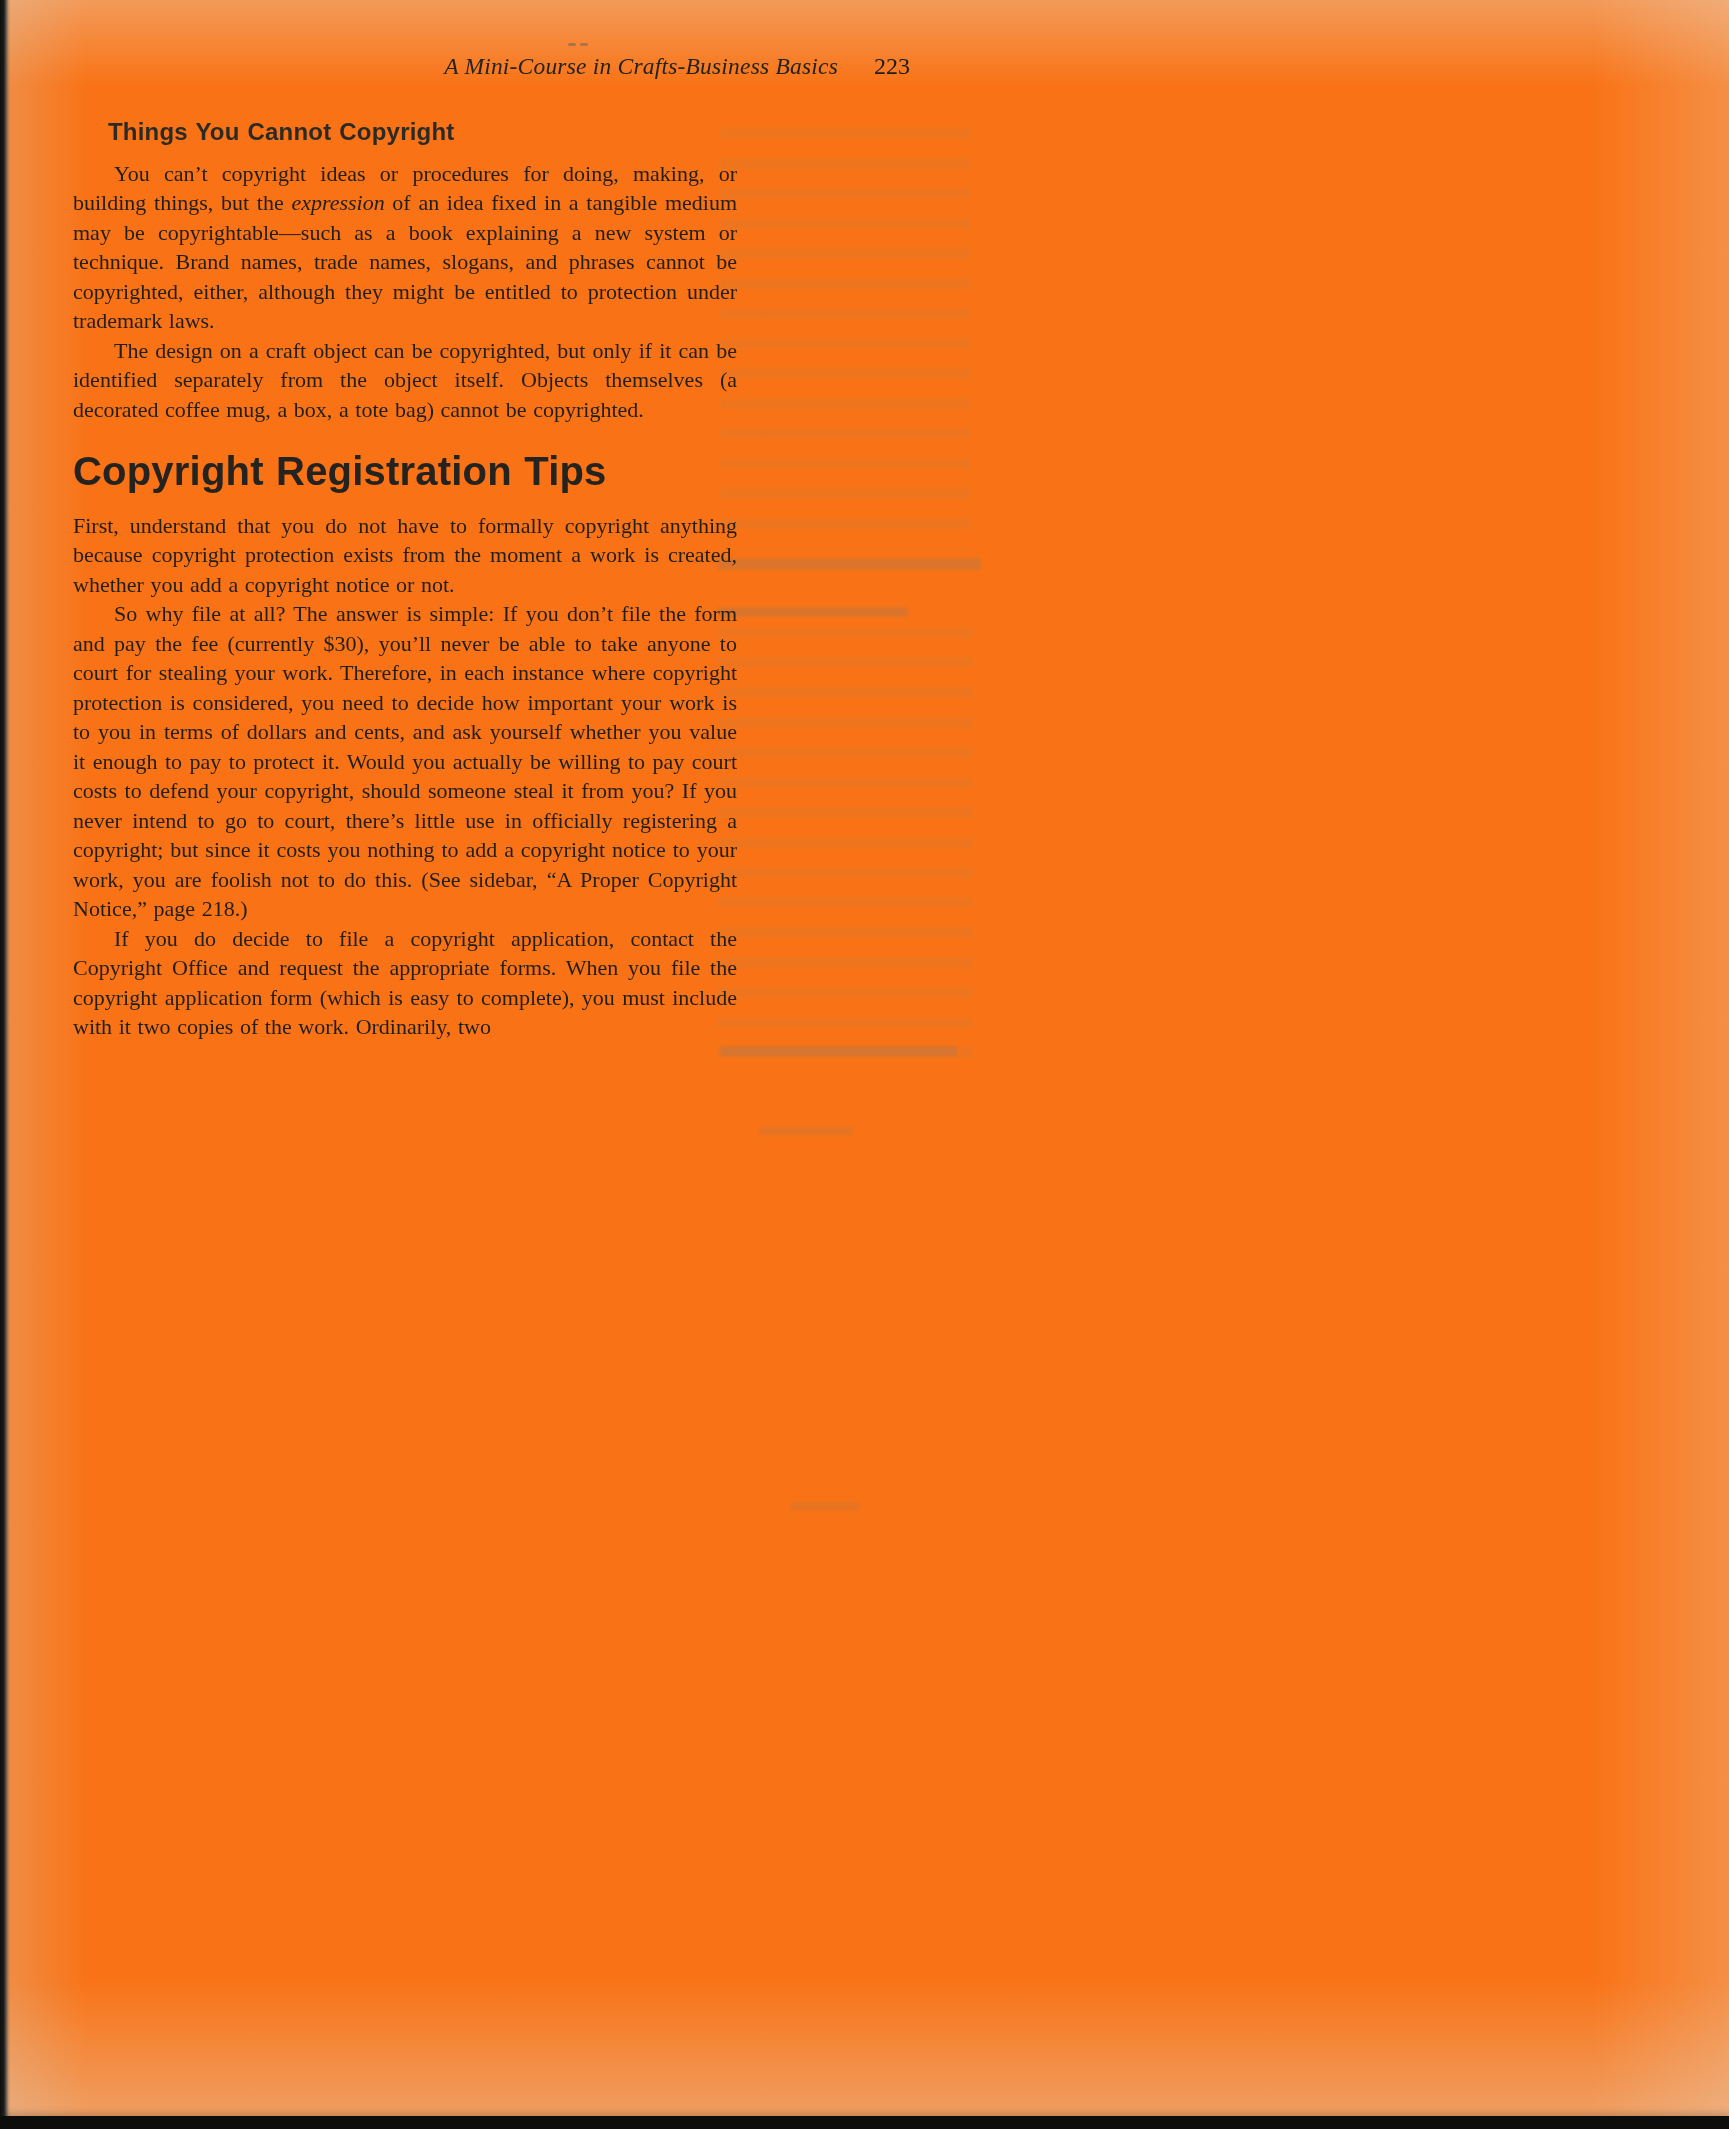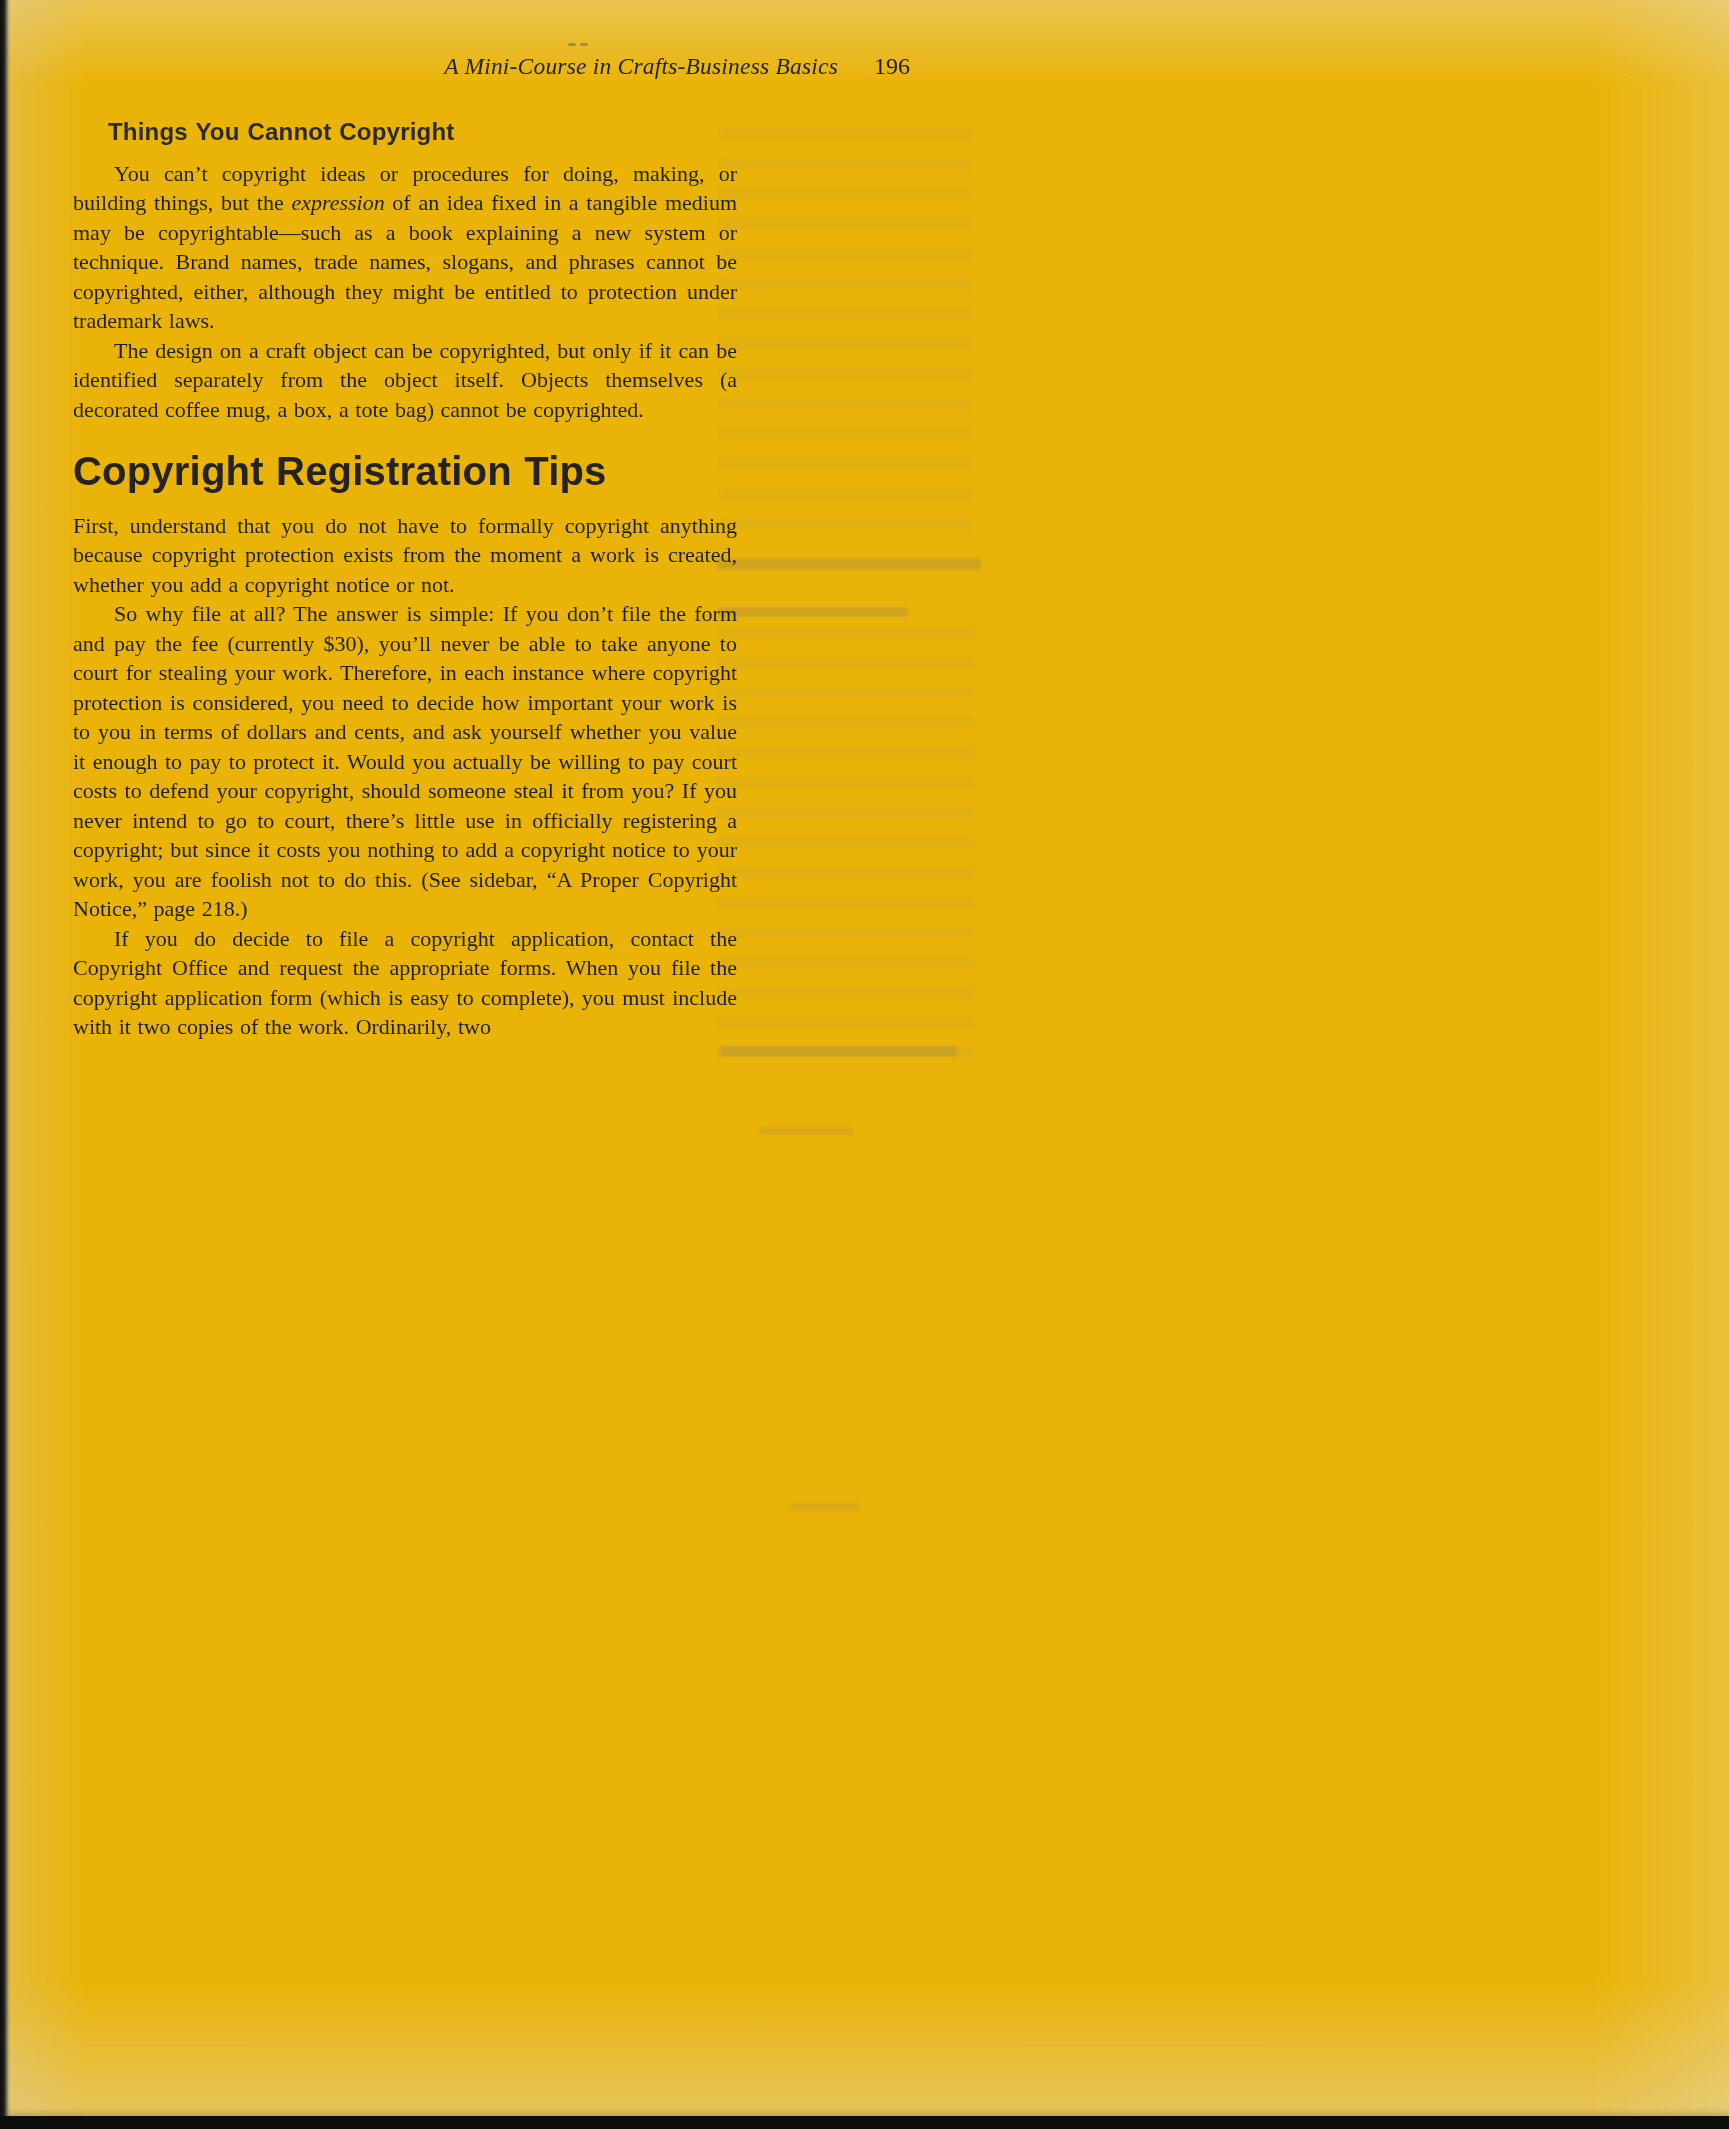--- a/index.html
+++ b/index.html
@@ -2,21 +2,21 @@
 <html style="font-size:12px"><head>
 <meta charset="utf-8">
 <style>
   * { margin:0; padding:0; box-sizing:border-box; }
   html, body { background:#e8e6e0; }
 
   .page {
     position:relative;
     width:1730px;
     height:2129px;
-    background:#eab308;
+    background:#f97316;
     overflow:hidden;
     font-family:"Liberation Serif", serif;
     color:#201f1c;
   }
 
   
   .paper-tone {
     position:absolute; inset:0; pointer-events:none;
     background:
       linear-gradient(90deg, rgba(215,207,190,0.30) 0%, rgba(246,244,238,0) 5%),
@@ -96,21 +96,21 @@
   <div class="smudge" style="left:717px; top:607px; width:191px; height:10px;"></div>
   <div class="smudge" style="left:720px; top:1046px; width:237px; height:10px;"></div>
   <div class="smudge" style="left:759px; top:1127px; width:94px; height:7.6px; opacity:0.7;"></div>
   <div class="smudge" style="left:790px; top:1502px; width:70px; height:9px; opacity:0.6;"></div>
 
   <div class="dash-mark" style="left:568px; top:43px;"></div>
   <div class="dash-mark" style="left:580px; top:43px;"></div>
 
   <div class="running-head">
     <span class="running-title">A Mini-Course in Crafts-Business Basics</span>
-    <span class="page-number">196</span>
+    <span class="page-number">223</span>
   </div>
 
   <div class="content">
     <div>
         <h2 class="heading-sub">Things You Cannot Copyright</h2>
         <p class="para indent"><span>You can’t copyright ideas or procedures for doing, making, or building things, but the </span><span class="italic">expression</span><span> of an idea fixed in a tangible medium may be copyrightable—such as a book explaining a new system or technique. Brand names, trade names, slogans, and phrases cannot be copyrighted, either, although they might be entitled to protection under trademark laws.</span></p>
         <p class="para indent"><span>The design on a craft object can be copyrighted, but only if it can be identified separately from the object itself. Objects themselves (a decorated coffee mug, a box, a tote bag) cannot be copyrighted.</span></p>
         <h2 class="heading-main">Copyright Registration Tips</h2>
         <p class="para"><span>First, understand that you do not have to formally copyright anything because copyright protection exists from the moment a work is created, whether you add a copyright notice or not.</span></p>
         <p class="para indent"><span>So why file at all? The answer is simple: If you don’t file the form and pay the fee (currently $30), you’ll never be able to take anyone to court for stealing your work. Therefore, in each instance where copyright protection is considered, you need to decide how important your work is to you in terms of dollars and cents, and ask yourself whether you value it enough to pay to protect it. Would you actually be willing to pay court costs to defend your copyright, should someone steal it from you? If you never intend to go to court, there’s little use in officially registering a copyright; but since it costs you nothing to add a copyright notice to your work, you are foolish not to do this. (See sidebar, “A Proper Copyright Notice,” page 218.)</span></p>

